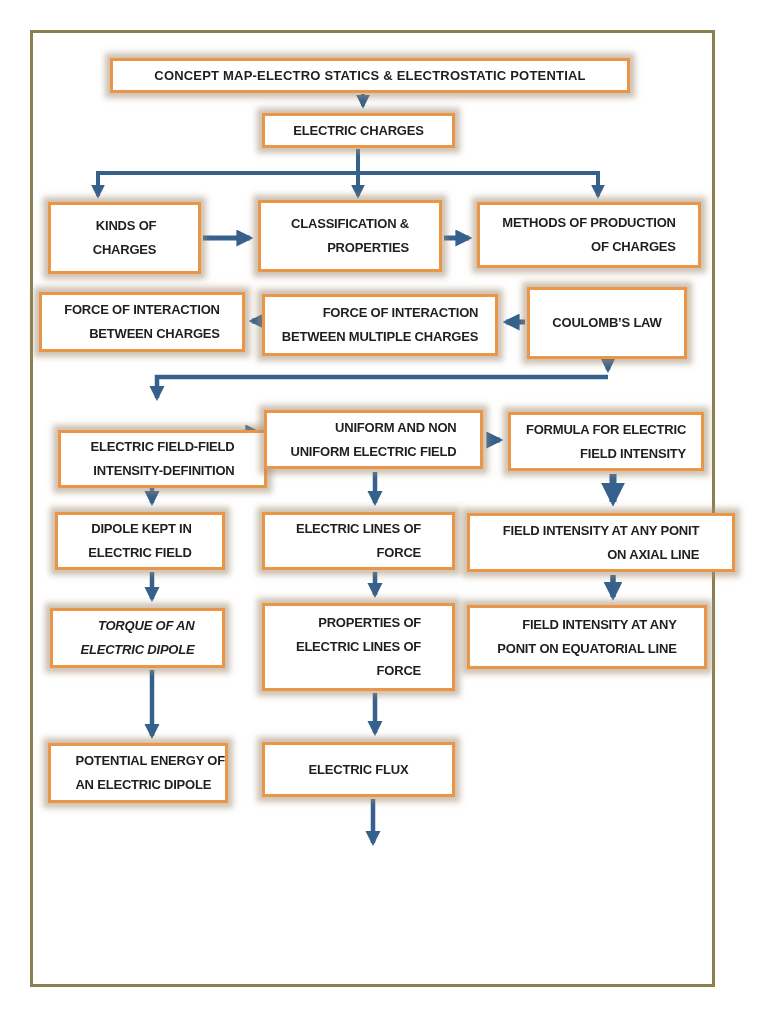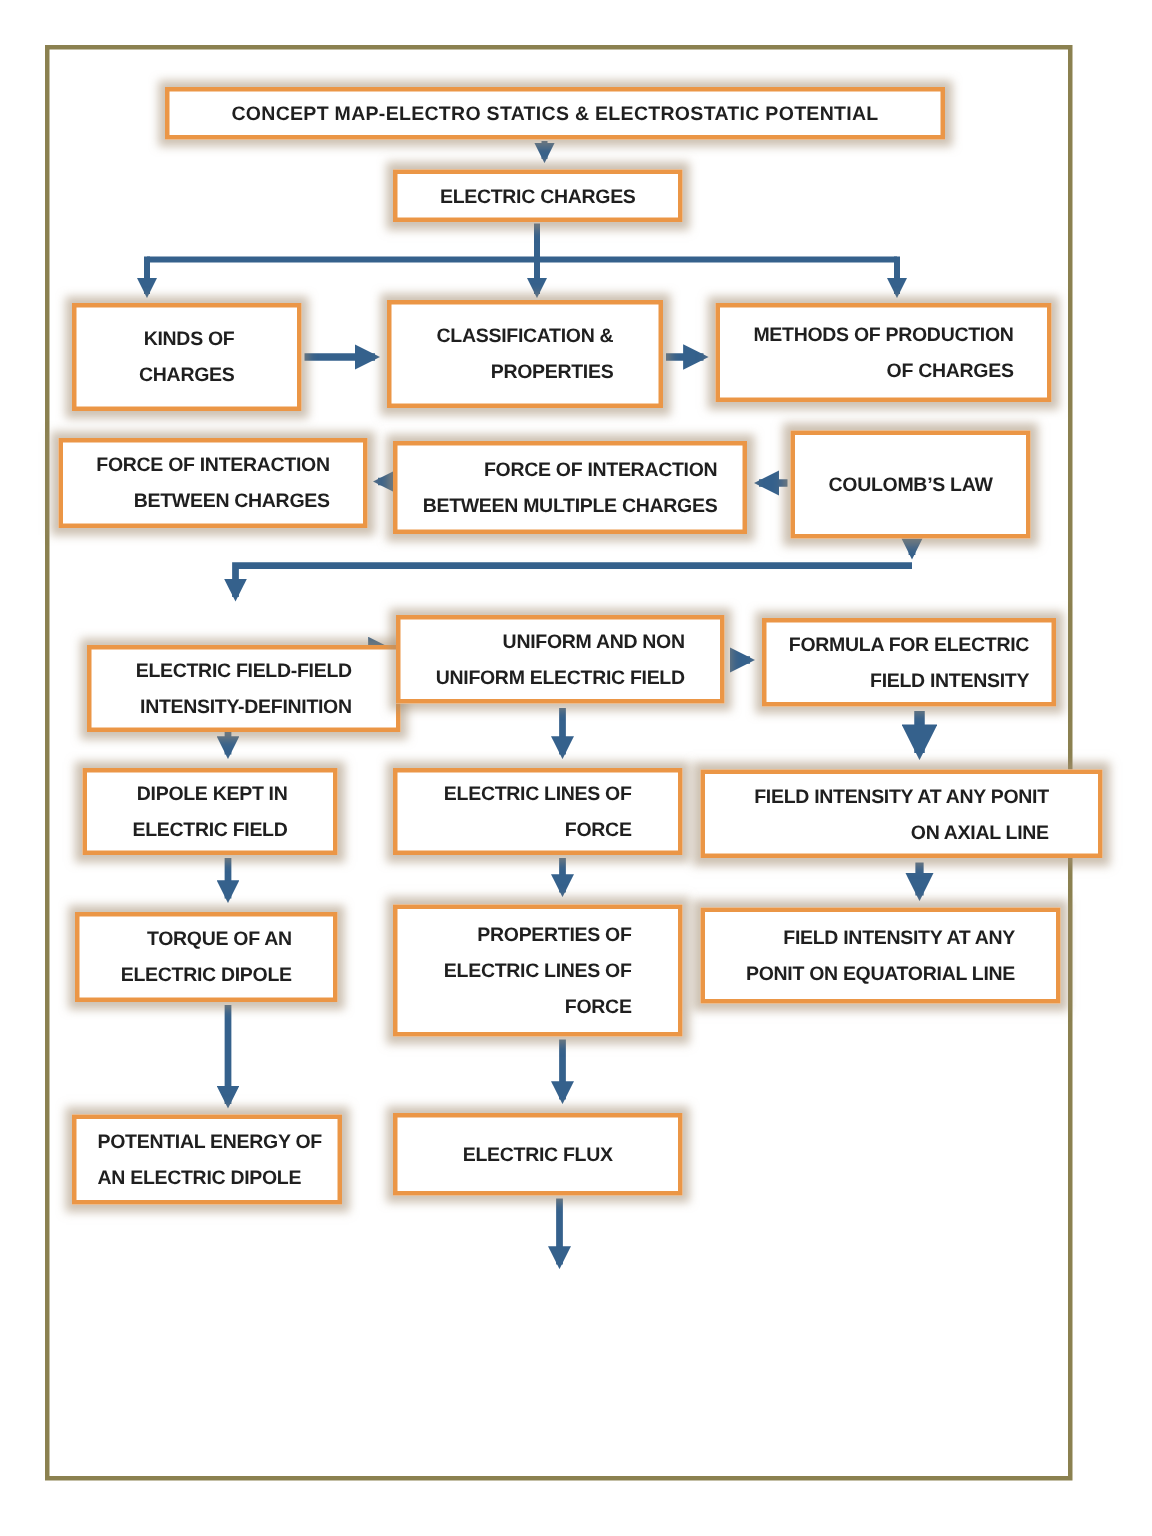--- a/index.html
+++ b/index.html
@@ -18,37 +18,37 @@
     box-shadow:0 0 6px 5px rgba(164,142,114,0.55);
     display:flex;align-items:center;justify-content:center;
     text-align:right;
   }
   .node-label{
     white-space:pre-line;
     font-size:13px;font-weight:bold;color:#1f1f1f;
     letter-spacing:-0.2px;line-height:24px;
   }
   #n-title .node-label{letter-spacing:0.2px;line-height:16px;}
-  #n-potential{justify-content:flex-start;text-align:left;padding-left:14px;}
+  #n-potential{justify-content:flex-end;text-align:left;padding-left:14px;}
 
   #n-title{left:110px;top:58px;width:520px;height:35px;}
   #n-electric_charges{left:262px;top:113px;width:193px;height:35px;}
   #n-kinds{left:48px;top:202px;width:153px;height:72px;}
   #n-classification{left:258px;top:200px;width:184px;height:72px;}
   #n-methods{left:477px;top:202px;width:224px;height:66px;}
   #n-force_between{left:39px;top:292px;width:206px;height:60px;}
   #n-force_multiple{left:262px;top:294px;width:236px;height:62px;}
   #n-coulomb{left:527px;top:287px;width:160px;height:72px;}
   #n-efield{left:58px;top:407px;width:209px;height:58px;margin-top:23px;}
   #n-uniform{left:264px;top:410px;width:219px;height:59px;}
   #n-formula{left:508px;top:412px;width:196px;height:59px;}
   #n-dipole{left:55px;top:512px;width:170px;height:58px;}
   #n-lines{left:262px;top:512px;width:193px;height:58px;}
   #n-axial{left:467px;top:513px;width:268px;height:59px;}
-  #n-torque{left:50px;top:608px;width:175px;height:60px;}
+  #n-torque{left:50px;top:608px;width:175px;height:60px;font-style:italic;}
   #n-properties{left:262px;top:603px;width:193px;height:88px;}
   #n-equatorial{left:467px;top:605px;width:240px;height:64px;}
   #n-potential{left:48px;top:743px;width:180px;height:60px;}
   #n-flux{left:262px;top:742px;width:193px;height:55px;}
 </style>
 </head>
 <body>
 
 <div class="frame"></div>
 

